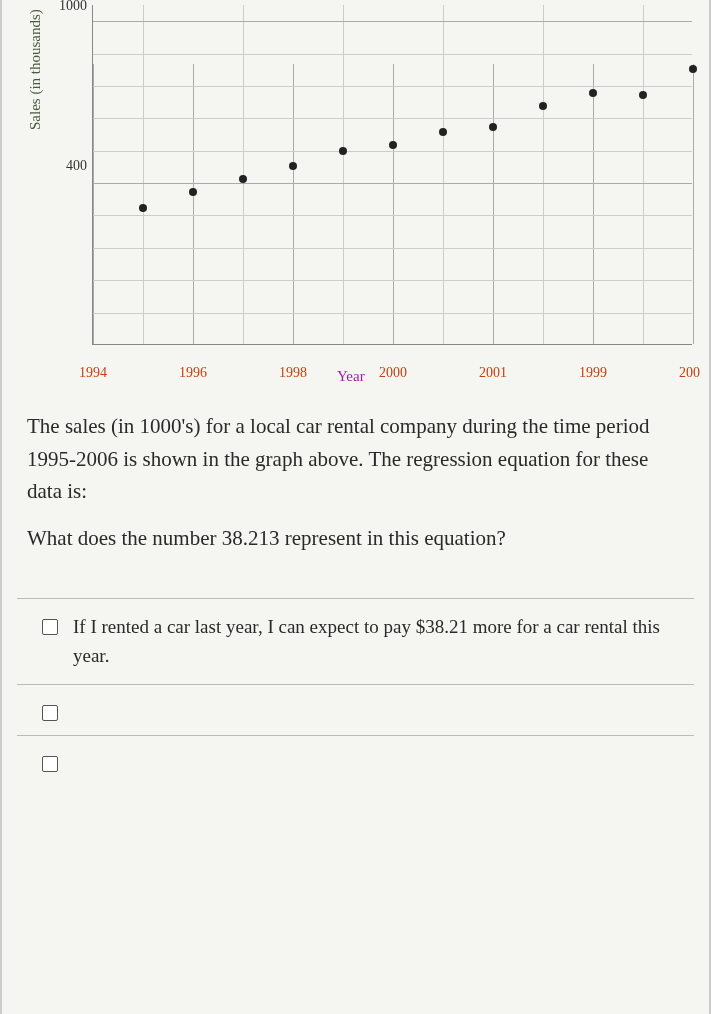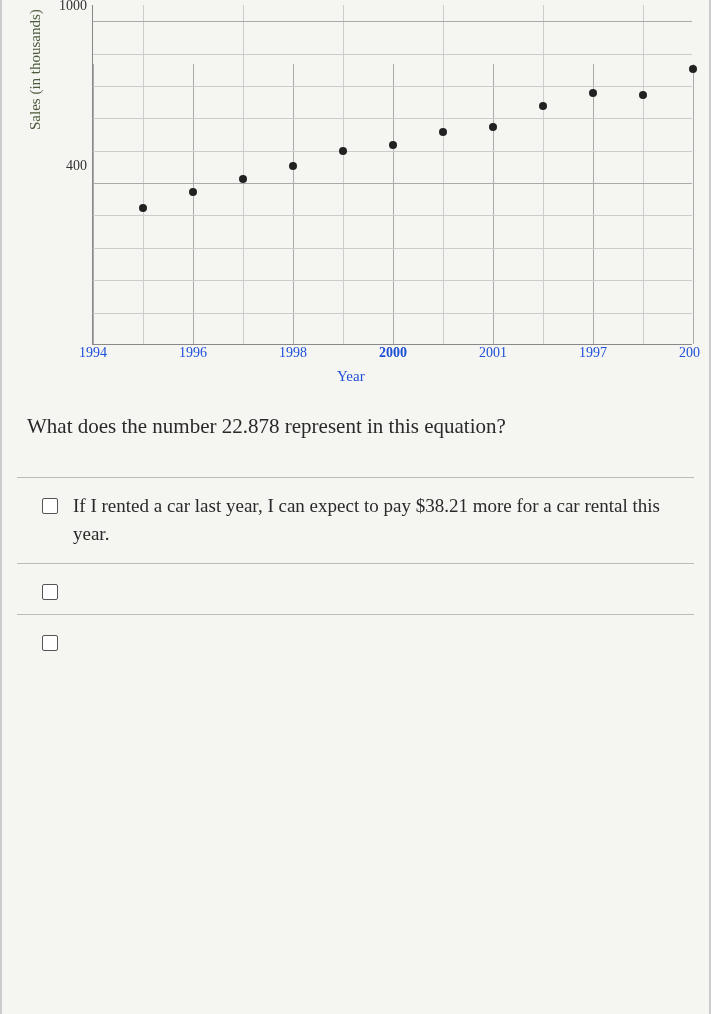--- a/index.html
+++ b/index.html
@@ -31,21 +31,21 @@
       font-family: 'Times New Roman', serif;
       font-size: 15px;
       color: #4a5a3a;
     }
     .x-axis-label {
       position: absolute;
       bottom: 10px;
       left: 320px;
       font-family: 'Times New Roman', serif;
       font-size: 15px;
-      color: #1d4ed8;
+      color: #a21caf;
       text-align: center;
     }
     .plot-area {
       position: absolute;
       left: 75px;
       top: 5px;
       width: 600px;
       height: 340px;
       border-left: 1.5px solid #888;
       border-bottom: 1.5px solid #888;
@@ -69,41 +69,41 @@
     .y-tick {
       position: absolute;
       left: 40px;
       font-size: 14px;
       color: #333;
       text-align: right;
       width: 30px;
     }
     .x-tick {
       position: absolute;
-      bottom: 34px;
+      bottom: 14px;
       font-size: 14px;
-      color: #1d4ed8;
+      color: #c2410c;
     }
     .data-point {
       position: absolute;
       width: 8px;
       height: 8px;
       background: #222;
       border-radius: 50%;
       transform: translate(-50%, 50%);
     }
     .question-text {
       font-size: 21px;
       line-height: 1.55;
       color: #2a2a2a;
       padding: 15px 10px;
     }
     .question-text p { margin-bottom: 14px; }
     .options {
-      margin-top: 5px;
+      margin-top: 15px;
     }
     .option-row {
       display: flex;
       align-items: flex-start;
       padding: 14px 10px 14px 25px;
       border-top: 1px solid #bbb;
       font-size: 19px;
       line-height: 1.5;
       color: #2a2a2a;
     }
@@ -164,30 +164,31 @@
         <div class="data-point" style="left: 400px; bottom: 216.952px;"></div>
         <div class="data-point" style="left: 450px; bottom: 238px;"></div>
         <div class="data-point" style="left: 500px; bottom: 250.952px;"></div>
         <div class="data-point" style="left: 550px; bottom: 249.333px;"></div>
         <div class="data-point" style="left: 600px; bottom: 275.238px;"></div>
       </div>
 
     <div class="x-tick" style="left:62px;">1994</div>
     <div class="x-tick" style="left:162px;">1996</div>
     <div class="x-tick" style="left:262px;text-align:center;">1998</div>
-    <div class="x-tick" style="left:362px;font-weight:bold;">2000</div>
+    <div class="x-tick" style="left:362px;">2000</div>
     <div class="x-tick" style="left:462px;">2001</div>
-    <div class="x-tick" style="left:562px;">1997</div>
+    <div class="x-tick" style="left:562px;">1999</div>
     <div class="x-tick" style="left:662px;text-align:right;">200</div>
 
     <div class="x-axis-label">Year</div>
   </div>
 
   <div class="question-text">
-    <p>What does the number 22.878 represent in this equation?</p>
+    <p>The sales (in 1000's) for a local car rental company during the time period 1995-2006 is shown in the graph above. The regression equation for these data is:</p>
+    <p>What does the number 38.213 represent in this equation?</p>
   </div>
 
   <div class="options">
     <div class="option-row">
       <div class="checkbox"></div>
       <div class="option-text">If I rented a car last year, I can expect to pay $38.21 more for a car rental this year.</div>
     </div>
     <div class="option-row">
       <div class="checkbox"></div>
     </div>

